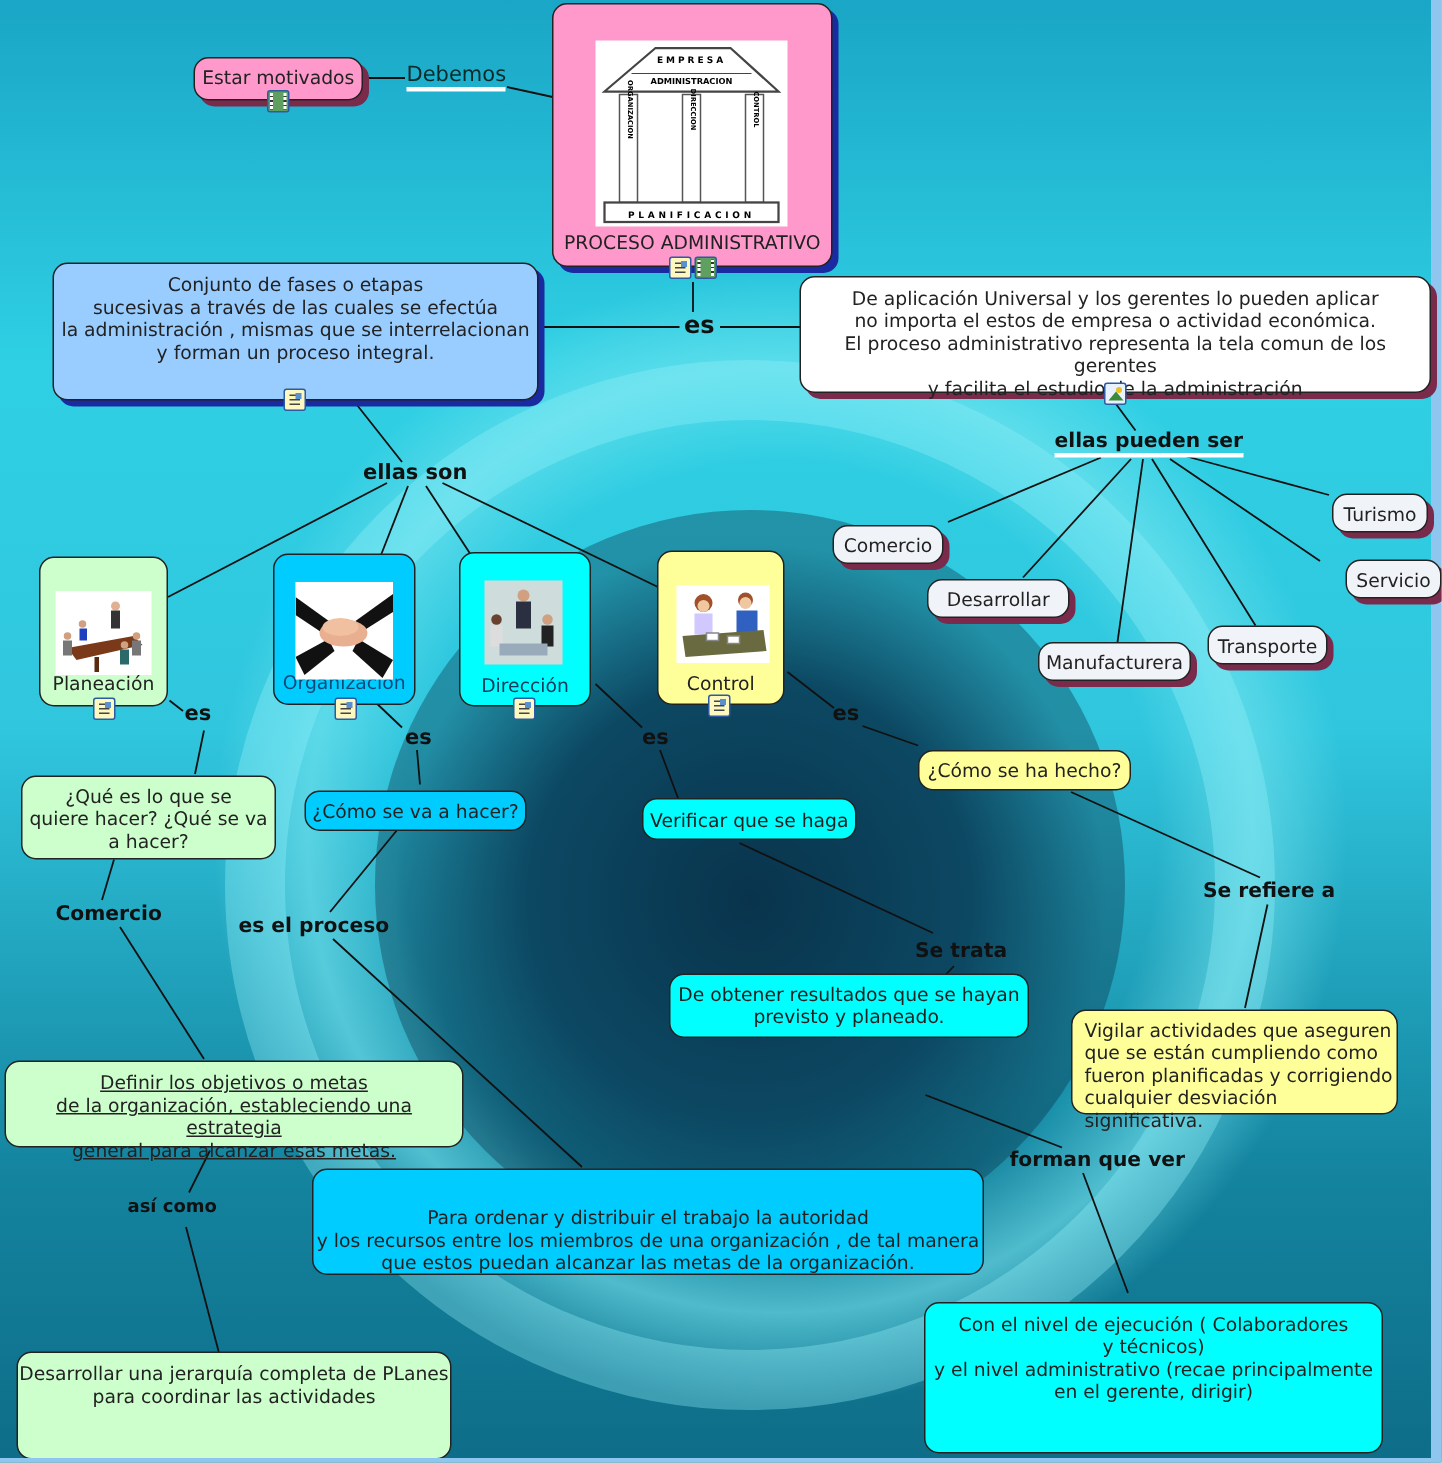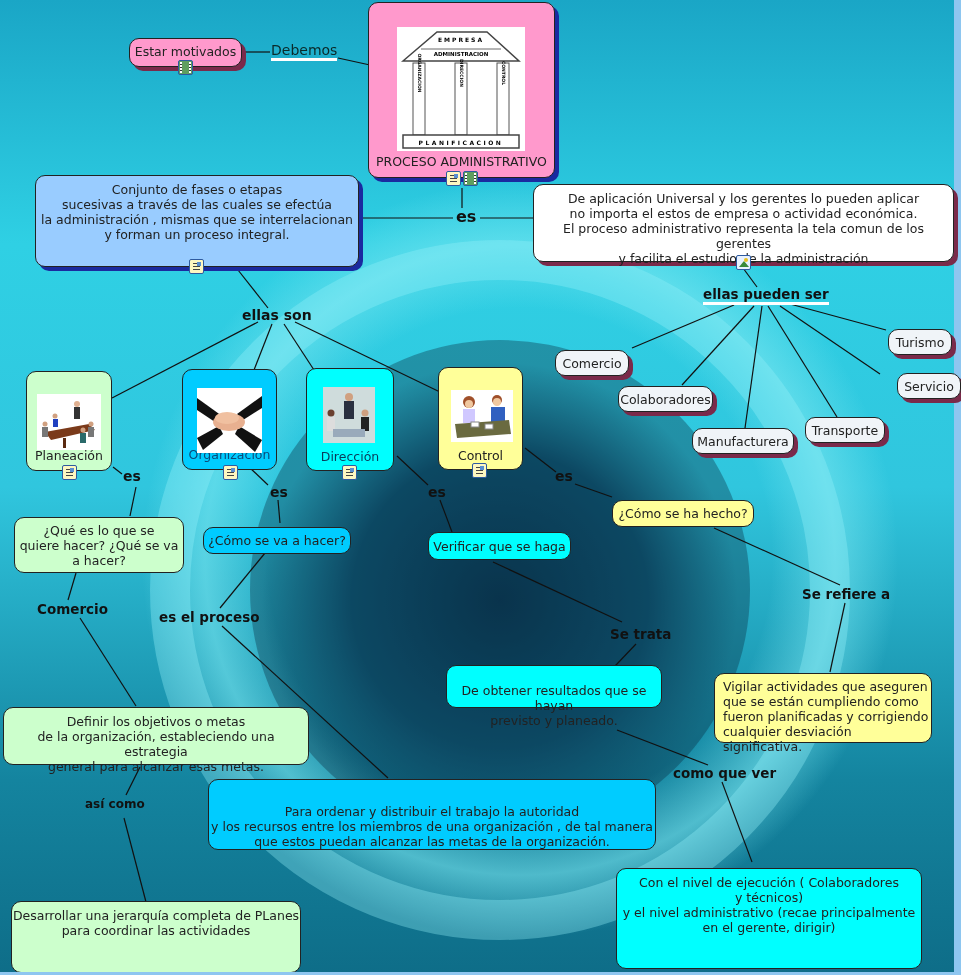--- a/index.html
+++ b/index.html
@@ -142,21 +142,21 @@
 y facilita el estudio de la administración</span>
   </div>
   <span class="res-icon img" style="left:736px; top:255px;"></span>
 
   <span class="lbl underline" style="left:703px; top:286px; font-size:13.5px;">ellas pueden ser</span>
 
   <div class="node" style="left:555px; top:350px; width:74px; height:26px; background:#f0f4f8; padding-top:5px;">
     <span class="txt">Comercio</span>
   </div>
   <div class="node" style="left:618px; top:386px; width:95px; height:26px; background:#f0f4f8; padding-top:5px;">
-    <span class="txt">Colaboradores</span>
+    <span class="txt">Desarrollar</span>
   </div>
   <div class="node" style="left:692px; top:428px; width:102px; height:26px; background:#f0f4f8; padding-top:5px;">
     <span class="txt">Manufacturera</span>
   </div>
   <div class="node" style="left:805px; top:417px; width:80px; height:26px; background:#f0f4f8; padding-top:5px;">
     <span class="txt">Transporte</span>
   </div>
   <div class="node" style="left:869px; top:373px; width:64px; height:26px; background:#f0f4f8; padding-top:5px;margin-left:28px;">
     <span class="txt">Servicio</span>
   </div>
@@ -257,40 +257,40 @@
   </div>
   <div class="node noshadow" style="left:612px; top:500px; width:142px; height:27px; background:#ffff99; padding-top:5px;">
     <span class="txt">¿Cómo se ha hecho?</span>
   </div>
 
   <span class="lbl" style="left:37px; top:601px; font-size:13.5px;">Comercio</span>
   <span class="lbl" style="left:159px; top:609px; font-size:13.5px;">es el proceso</span>
   <span class="lbl" style="left:610px; top:626px; font-size:13.5px;">Se trata</span>
   <span class="lbl" style="left:802px; top:586px; font-size:13.5px;">Se refiere a</span>
 
-  <div class="node noshadow" style="left:3px; top:707px; width:306px; height:58px; background:#ccffcc; padding-top:6px;">
+  <div class="node noshadow" style="left:3px; top:707px; width:306px; height:58px; background:#ccffcc; padding-top:6px;text-decoration:underline;">
     <span class="txt">Definir los objetivos o metas
 de la organización, estableciendo una estrategia
 general para alcanzar esas metas.</span>
   </div>
 
-  <div class="node noshadow" style="left:446px; top:665px; width:216px; height:43px; background:#00ffff; padding-top:17px;">
+  <div class="node noshadow" style="left:446px; top:649px; width:240px; height:43px; background:#00ffff; padding-top:5px;">
     <span class="txt">De obtener resultados que se hayan
 previsto y planeado.</span>
   </div>
 
   <div class="node noshadow" style="left:714px; top:673px; width:218px; height:70px; background:#ffff99; padding-top:5px; text-align:left; padding-left:8px;">
     <span class="txt">Vigilar actividades que aseguren
 que se están cumpliendo como
 fueron planificadas y corrigiendo
 cualquier desviación significativa.</span>
   </div>
 
   <span class="lbl" style="left:85px; top:797px; font-size:12px;">así como</span>
-  <span class="lbl" style="left:673px; top:765px; font-size:13.5px;">como que ver</span>
+  <span class="lbl" style="left:673px; top:765px; font-size:13.5px;">forman que ver</span>
 
   <div class="node noshadow" style="left:208px; top:779px; width:448px; height:71px; background:#00ccff; padding-top:24px;">
     <span class="txt">Para ordenar y distribuir el trabajo la autoridad
 y los recursos entre los miembros de una organización , de tal manera
 que estos puedan alcanzar las metas de la organización.</span>
   </div>
 
   <div class="node noshadow" style="left:616px; top:868px; width:306px; height:101px; background:#00ffff; padding-top:6px;">
     <span class="txt">Con el nivel de ejecución ( Colaboradores
 y técnicos)

